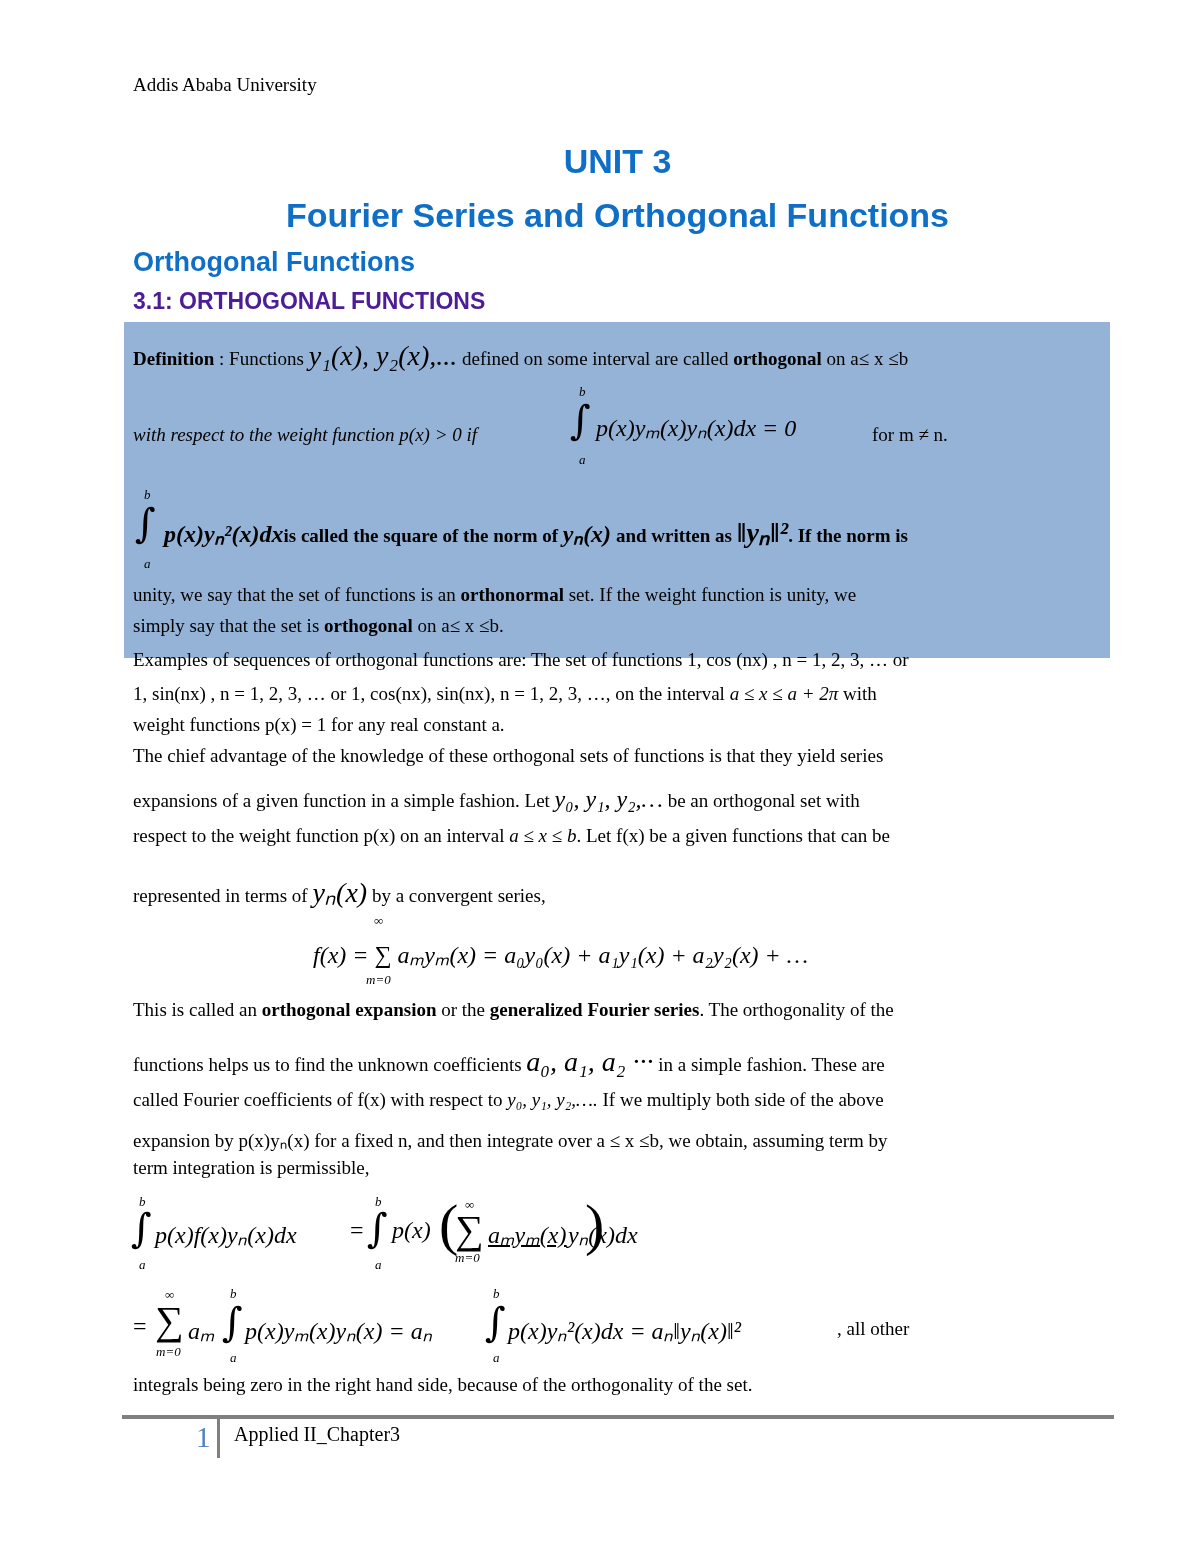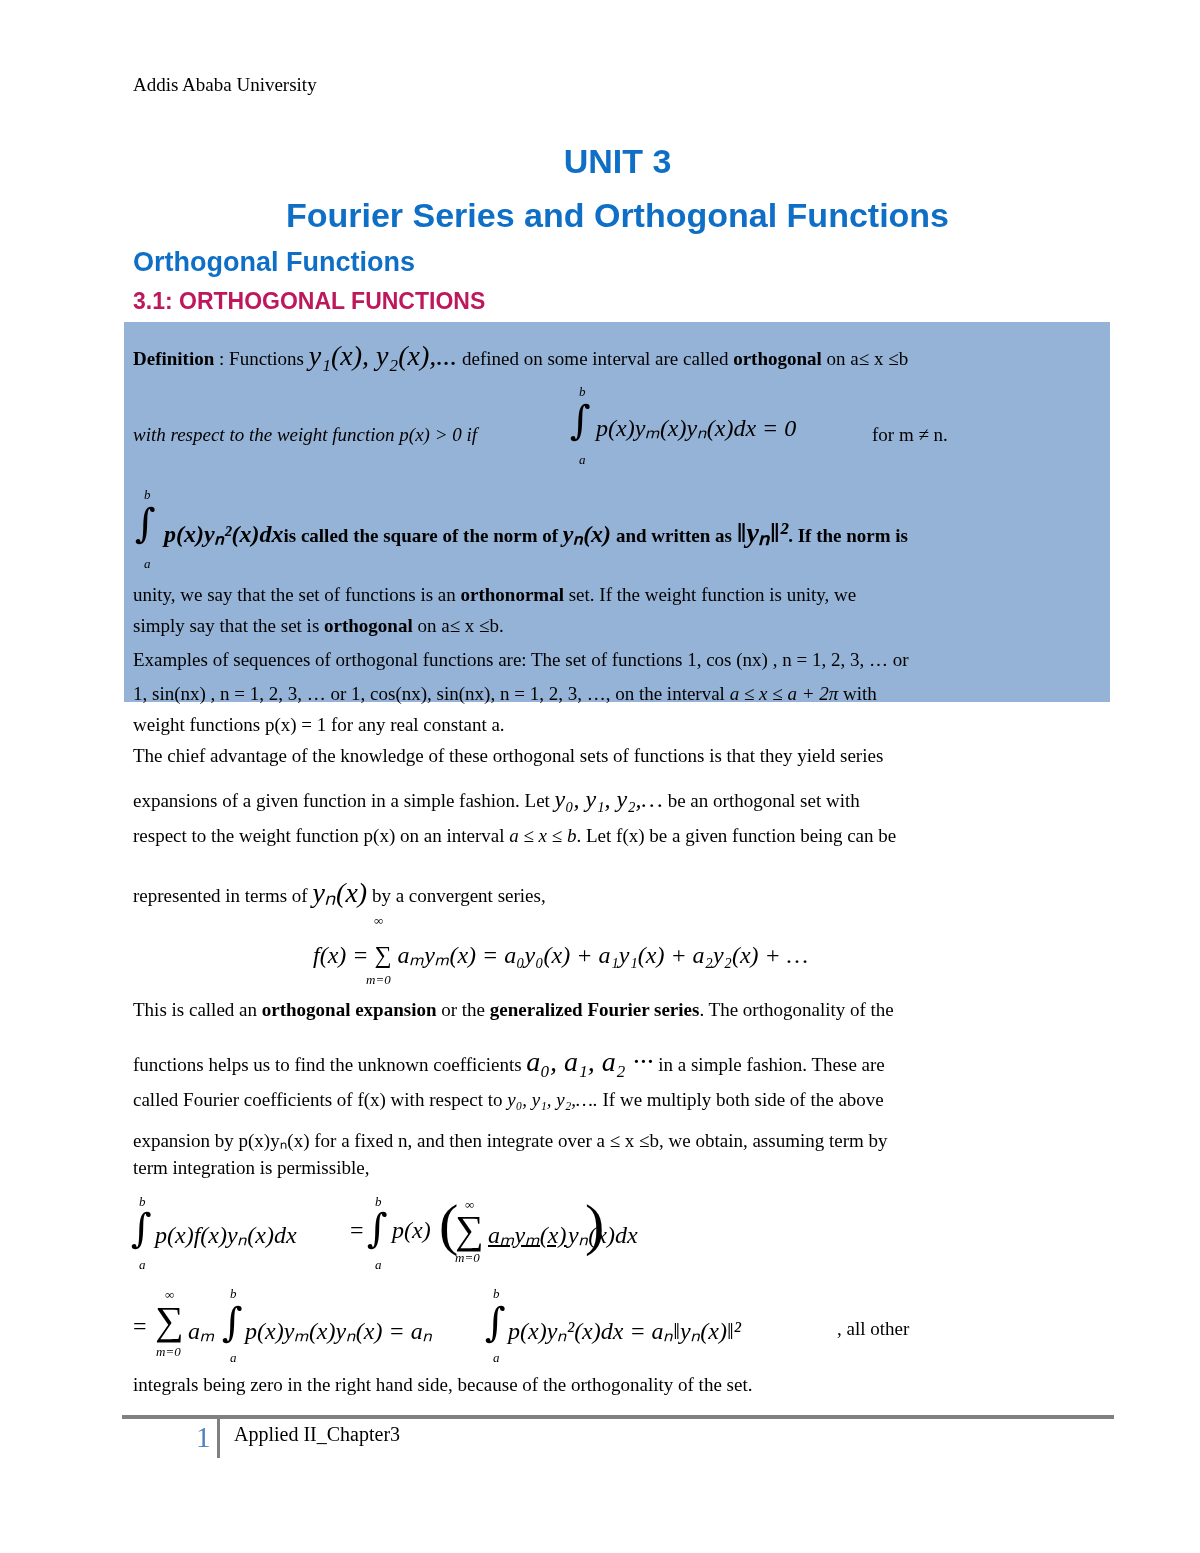--- a/index.html
+++ b/index.html
@@ -7,22 +7,22 @@
          font-family:"Liberation Serif", serif; color:#000; }
   .abs { position:absolute; }
   .header-uni { left:133px; top:74px; font-size:19px; }
   .h-unit { left:0; width:1235px; text-align:center; top:142px; font-family:"Liberation Sans", sans-serif;
             font-weight:bold; font-size:34px; color:#0f6fc6; }
   .h-title { left:0; width:1235px; text-align:center; top:196px; font-family:"Liberation Sans", sans-serif;
              font-weight:bold; font-size:34px; color:#0f6fc6; }
   .h-sub { left:133px; top:247px; font-family:"Liberation Sans", sans-serif; font-weight:bold;
            font-size:27px; color:#0f6fc6; }
   .h-sec { left:133px; top:288px; font-family:"Liberation Sans", sans-serif; font-weight:bold;
-           font-size:23px; color:#be185d; }
-  .defbox { left:124px; top:322px; width:986px; height:380px; background:#95b3d7; }
+           font-size:23px; color:#4c1d95; }
+  .defbox { left:124px; top:322px; width:986px; height:336px; background:#95b3d7; }
   .line { position:absolute; font-size:19px; white-space:nowrap; }
   .m { font-family:"Liberation Serif", serif; font-style:italic; }
   .big { font-size:28px; }
   .med { font-size:24px;text-align:right; }
   .lim { position:absolute; font-size:13px; font-style:italic; }
   .int { position:absolute; font-size:40px; font-family:"DejaVu Serif", serif; line-height:1; }
   .sigma { position:absolute; font-size:40px; line-height:1; }
   .footer-rule { left:122px; top:1415px; width:992px; height:4px; background:#808080; }
   .footer-vbar { left:217px; top:1418px; width:3px; height:40px; background:#808080; }
   .page-num { left:196px; top:1421px; font-size:29px; color:#4f81bd; }
@@ -71,21 +71,21 @@
 <div class="line" style="left:133px;top:683px;">
   <span>1, sin(nx) , n =  1, 2, 3, … or 1, cos(nx), sin(nx), n = 1, 2, 3, …, on the interval </span><span class="m">a ≤ x ≤ a + 2π</span><span> with</span>
 </div>
 <div class="line" style="left:133px;top:714px;">weight functions p(x) = 1 for any real constant a.</div>
 
 <div class="line" style="left:133px;top:745px;">The chief advantage of the knowledge of these orthogonal sets of functions is that they yield series</div>
 <div class="line" style="left:133px;top:786px;">
   <span>expansions of a given function in a simple fashion.  Let </span><span class="m med">y₀, y₁, y₂,…</span><span> be an orthogonal set with</span>
 </div>
 <div class="line" style="left:133px;top:825px;">
-  <span>respect to the weight function p(x) on an interval </span><span class="m">a ≤ x ≤ b</span><span>.  Let f(x) be a given function being can be</span>
+  <span>respect to the weight function p(x) on an interval </span><span class="m">a ≤ x ≤ b</span><span>.  Let f(x) be a given functions that can be</span>
 </div>
 <div class="line" style="left:133px;top:872px;">
   <span>represented in terms of </span><span class="m big">yₙ(x)</span><span> by a convergent series,</span>
 </div>
 
 <span class="lim" style="left:374px;top:913px;font-style:normal;">∞</span>
 <div class="line m med" style="left:313px;top:937px;">f(x) = ∑ aₘyₘ(x) = a₀y₀(x) + a₁y₁(x) + a₂y₂(x) + …</div>
 <span class="lim" style="left:366px;top:972px;">m=0</span>
 
 <div class="line" style="left:133px;top:999px;">

